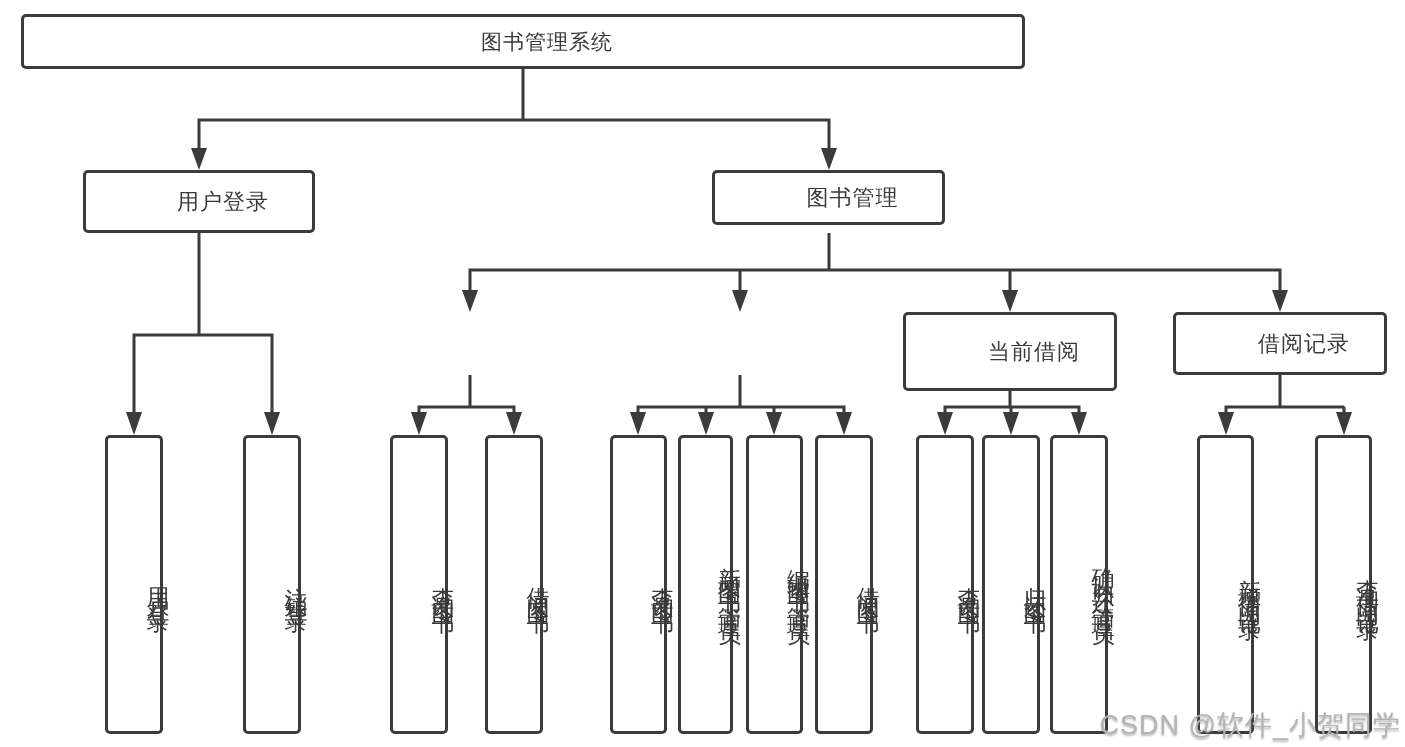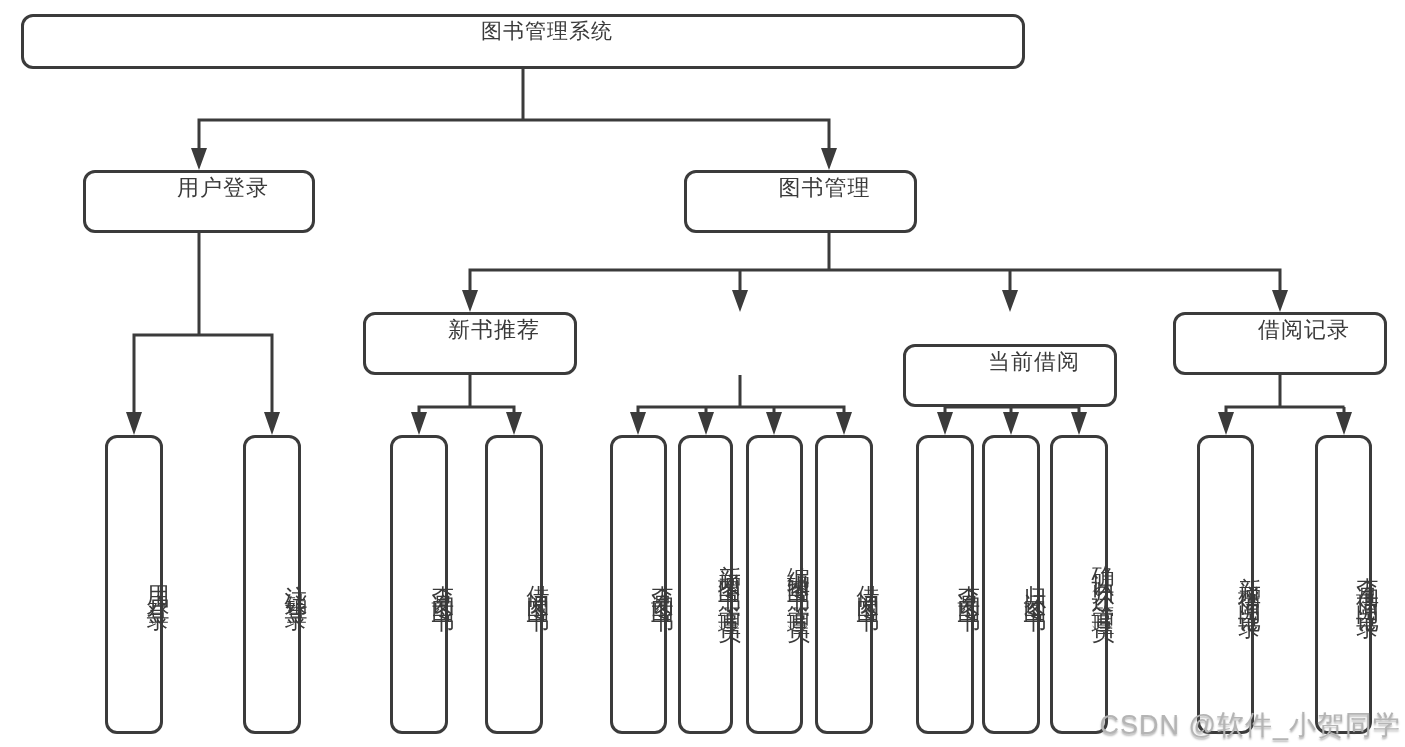--- a/index.html
+++ b/index.html
@@ -16,23 +16,24 @@
     width: 1405px;
     height: 747px;
     background: var(--background);
     overflow: hidden;
   }
   .box {
     position: absolute;
     border: 3px solid var(--line);
     background: #fff;
     display: flex;
+    align-items: center;
     justify-content: center;
     text-align: center;
-    border-radius: 12px;
+    border-radius: 5px;
     padding-left: 48px;
   }
   .hbox { font-size: 22px; letter-spacing: 1px; }
   .root-box { font-size: 21px; }
   .vbox { font-size: 23px; }
   .vbox .vlabel {
     writing-mode: vertical-rl;
     text-orientation: mixed;
     letter-spacing: 8px;
     line-height: 1;
@@ -95,28 +96,25 @@
     <path class="arrowheads" d="M1218 412 H1234 L1226 435 Z M1336 412 H1352 L1344 435 Z"></path>
   </svg>
 
   <div class="box hbox root-box" style="left:21px; top:14px; width:1004px; height:55px;">
     <span>图书管理系统</span>
   </div>
 
   <div class="box hbox" style="left:83px; top:170px; width:232px; height:63px;">
     <span>用户登录</span>
   </div>
-  <div class="box hbox" style="left:684px; top:170px; width:233px; height:63px;">
+  <div class="box hbox" style="left:712px; top:170px; width:233px; height:55px;">
     <span>图书管理</span>
   </div>
 
-  <div class="box hbox" style="left:363px; top:312px; width:214px; height:63px;">
-    <span>新书推荐</span>
-  </div>
-  <div class="box hbox" style="left:903px; top:312px; width:214px; height:63px;margin-top:32px;">
+  <div class="box hbox" style="left:903px; top:312px; width:214px; height:79px;">
     <span>当前借阅</span>
   </div>
   <div class="box hbox" style="left:1173px; top:312px; width:214px; height:63px;">
     <span>借阅记录</span>
   </div>
 
   <div class="box vbox" style="left:105px; top:435px; width:58px; height:299px;">
     <span class="vlabel">用户登录</span>
   </div>
   <div class="box vbox" style="left:243px; top:435px; width:58px; height:299px;">

